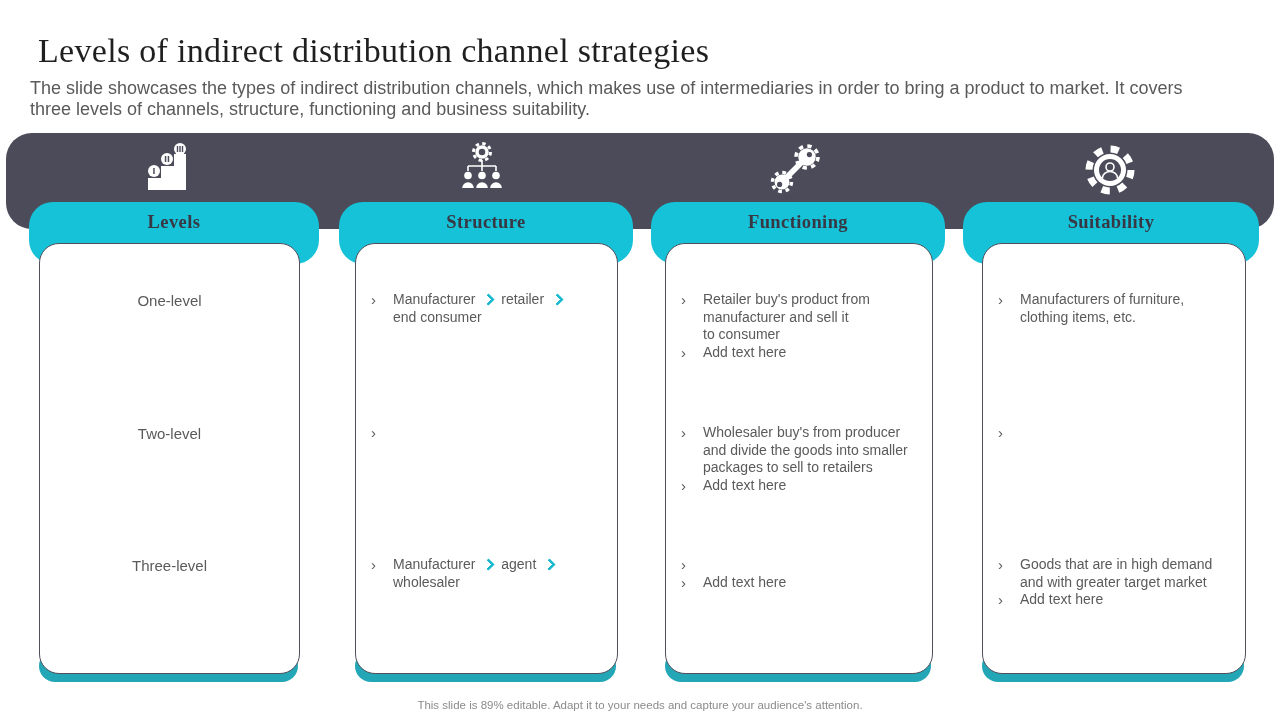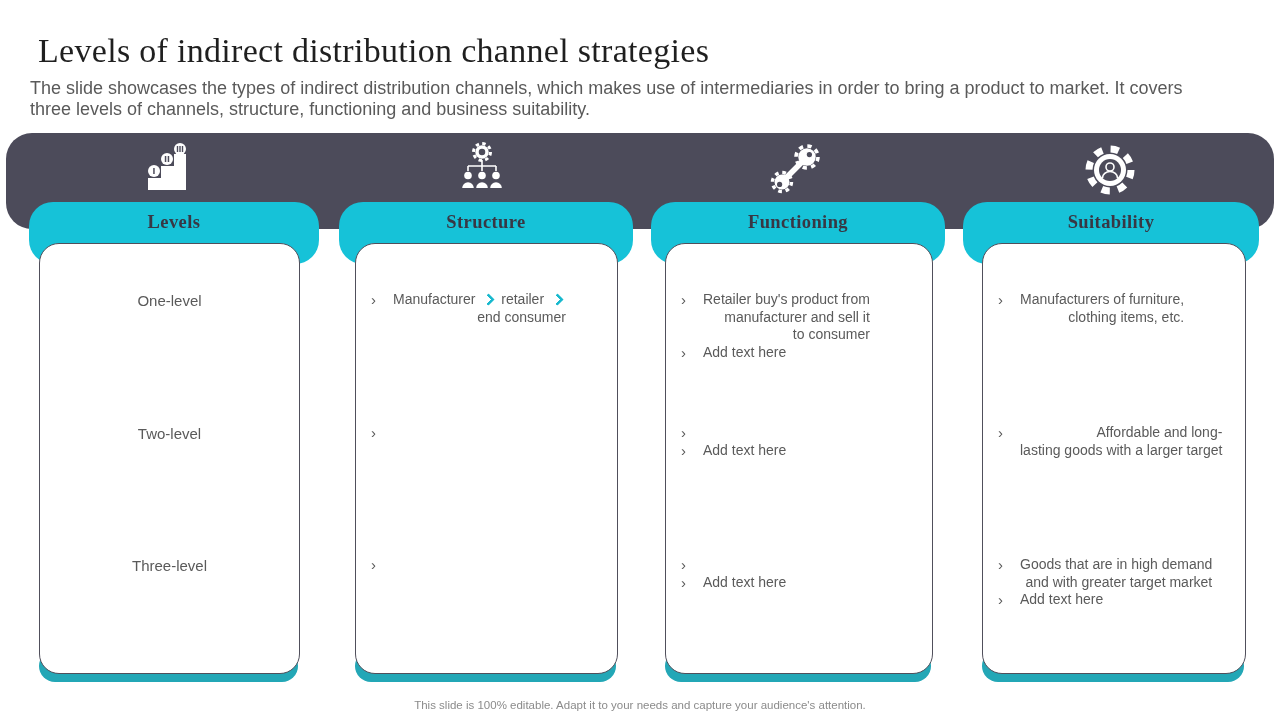--- a/index.html
+++ b/index.html
@@ -42,21 +42,21 @@
   }
   .card-content{position:absolute;inset:0;}
   .item{position:absolute;left:0;right:0;}
   .center-item{text-align:center;font-size:15px;line-height:20px;color:#5a5a5a;}
   .bullet-item{padding:0 8px 0 12px;}
   .bullet-row{display:flex;align-items:flex-start;}
   .bullet{
     flex:none;width:22px;padding-left:3px;color:#5a5a5a;
     font-size:15px;line-height:17.5px;
   }
-  .item-text{font-size:14px;line-height:17.5px;color:#5a5a5a;text-align:right;}
+  .item-text{font-size:14px;line-height:17.5px;color:#5a5a5a;}
   .chev{
     display:inline-block;width:6px;height:6px;border-radius:1px;
     border:solid var(--chev);border-width:0 3.4px 3.4px 0;
     transform:rotate(-45deg);margin:0 4px 0 5px;
   }
   .footer{
     position:absolute;left:0;right:0;top:699px;margin:0;text-align:center;
     font-size:11.5px;color:#8b8b8b;
   }
 </style>
@@ -123,20 +123,21 @@
           </div>
         </div>
         <div class="item bullet-item" style="top: 180px;">
           <div class="bullet-row">
             <span class="bullet">›</span>
           </div>
         </div>
         <div class="item bullet-item" style="top: 312px;">
           <div class="bullet-row">
             <span class="bullet">›</span>
+            <div class="item-text">Manufacturer <span class="chev"></span> agent <span class="chev"></span><br>wholesaler</div>
           </div>
         </div>
       </div>
     </div>
 </div>
 
 <div class="column" style="--ic:796px;--pl:651px;--pw:294px;--cl:665px;--cw:266px;">
   <div class="icon-wrap">
     <svg width="54" height="54" viewBox="0 0 54 54">
       <circle cx="38" cy="15" r="6.5" fill="none" stroke="#fff" stroke-width="4.5"></circle>
@@ -162,20 +163,21 @@
             <div class="item-text">Retailer buy's product from<br>manufacturer and sell it<br>to consumer</div>
           </div>
           <div class="bullet-row">
             <span class="bullet">›</span>
             <div class="item-text">Add text here</div>
           </div>
         </div>
         <div class="item bullet-item" style="top: 180px;">
           <div class="bullet-row">
             <span class="bullet">›</span>
+            <div class="item-text">Wholesaler buy's from producer<br>and divide the goods into smaller<br>packages to sell to retailers</div>
           </div>
           <div class="bullet-row">
             <span class="bullet">›</span>
             <div class="item-text">Add text here</div>
           </div>
         </div>
         <div class="item bullet-item" style="top: 312px;">
           <div class="bullet-row">
             <span class="bullet">›</span>
           </div>
@@ -206,30 +208,29 @@
       <div class="card-content">
         <div class="item bullet-item" style="top: 47px;">
           <div class="bullet-row">
             <span class="bullet">›</span>
             <div class="item-text">Manufacturers of furniture,<br>clothing items, etc.</div>
           </div>
         </div>
         <div class="item bullet-item" style="top: 180px;">
           <div class="bullet-row">
             <span class="bullet">›</span>
-            <div class="item-text">Affordable and long-<br>lasting goods with a larger target</div>
           </div>
         </div>
         <div class="item bullet-item" style="top: 312px;">
           <div class="bullet-row">
             <span class="bullet">›</span>
             <div class="item-text">Goods that are in high demand<br>and with greater target market</div>
           </div>
           <div class="bullet-row">
             <span class="bullet">›</span>
             <div class="item-text">Add text here</div>
           </div>
         </div>
       </div>
     </div>
 </div>
 
-<p class="footer">This slide is 100% editable. Adapt it to your needs and capture your audience's attention.</p>
+<p class="footer">This slide is 89% editable. Adapt it to your needs and capture your audience's attention.</p>
 
 </body></html>

